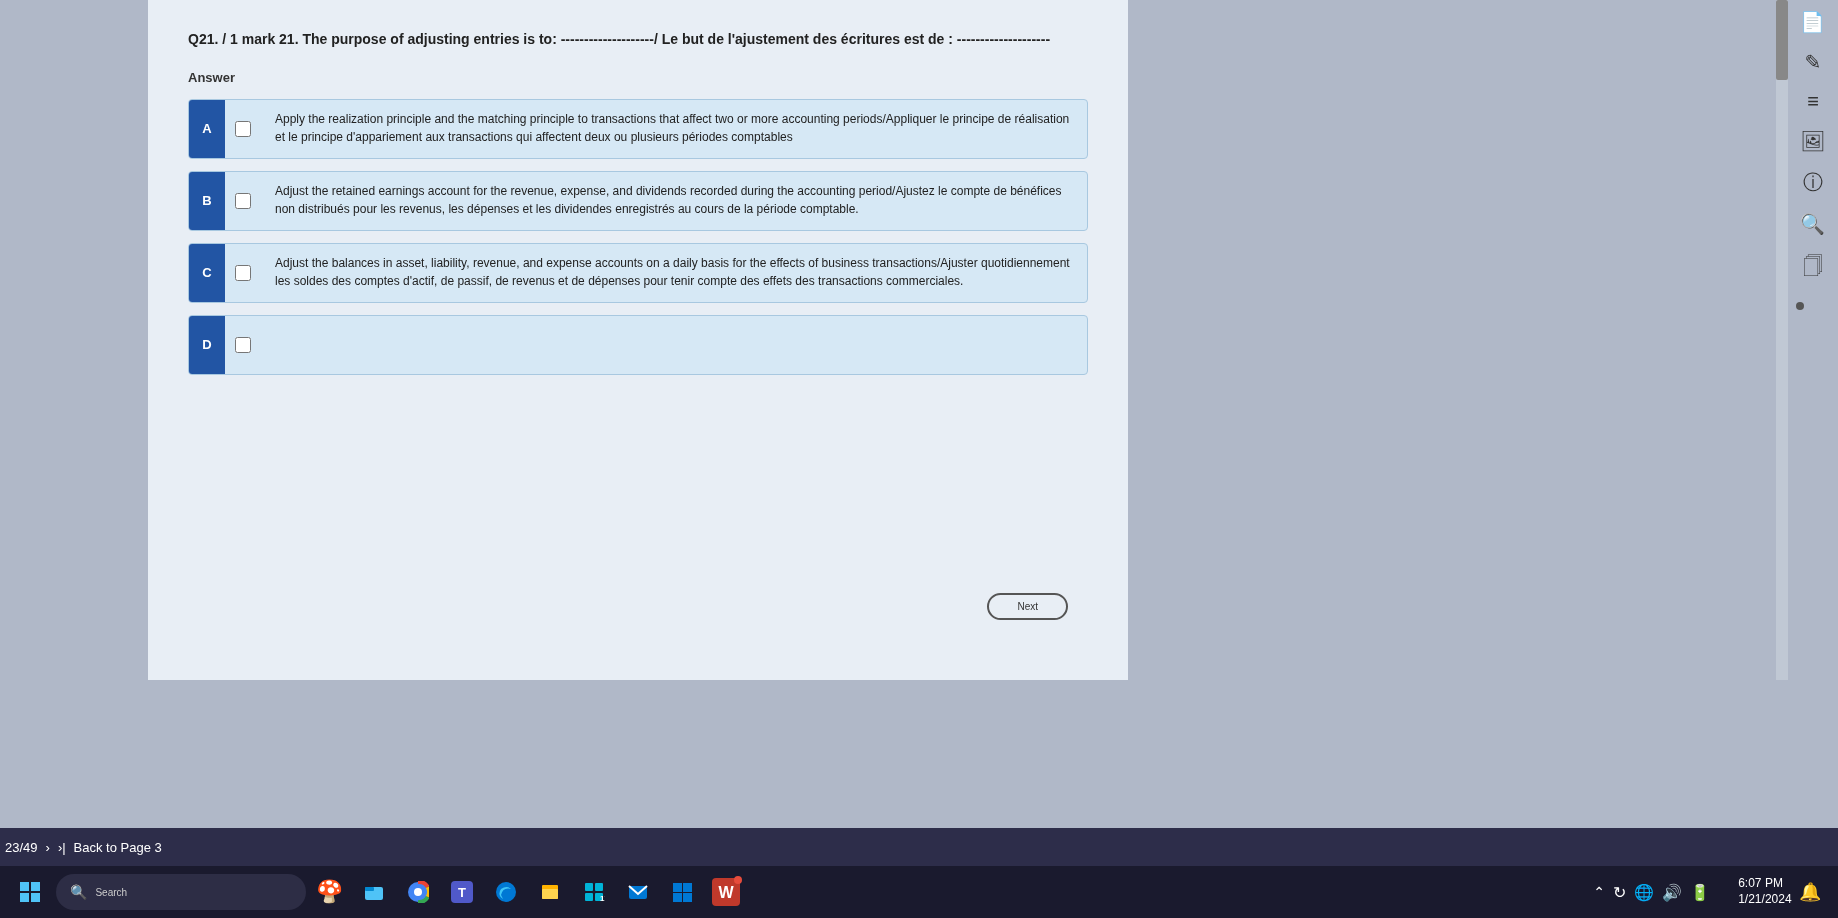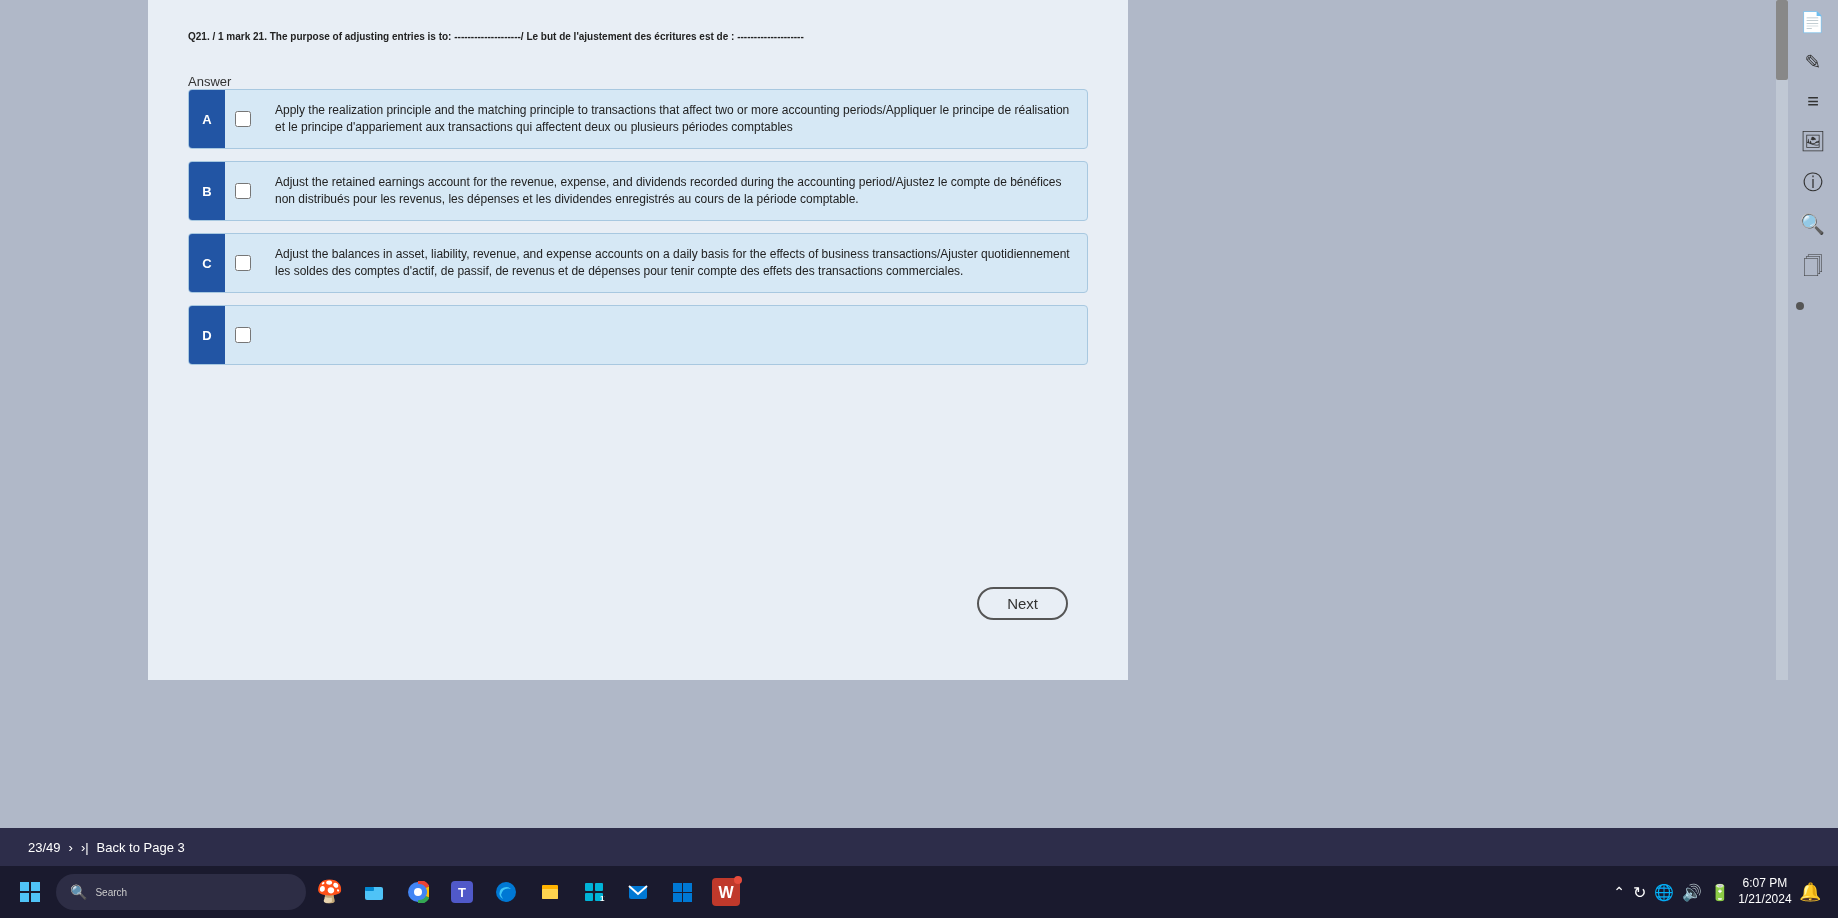--- a/index.html
+++ b/index.html
@@ -17,32 +17,32 @@
       position: absolute;
       left: 148px;
       top: 0;
       width: 980px;
       height: 680px;
       background: #e8eef5;
       padding: 30px 40px;
     }
 
     .question-header {
-      font-size: 10px;
+      font-size: 14px;
       font-weight: bold;
       color: #222;
-      margin-bottom: 30px;
+      margin-bottom: 20px;
       line-height: 1.4;
     }
 
     .answer-label {
       font-size: 13px;
-      font-weight: normal;
+      font-weight: bold;
       color: #333;
-      margin-bottom: 0;
+      margin-bottom: 14px;
     }
 
     .answer-options {
       display: flex;
       flex-direction: column;
       gap: 12px;
     }
 
     .option-row {
       display: flex;
@@ -96,21 +96,21 @@
       position: absolute;
       bottom: 60px;
       right: 60px;
     }
 
     .next-btn {
       background: transparent;
       border: 2px solid #555;
       border-radius: 20px;
       padding: 6px 28px;
-      font-size: 15px;
+      font-size: 10px;
       color: #333;
       cursor: pointer;
       font-weight: 500;
     }
 
     
     .taskbar {
       position: absolute;
       bottom: 0;
       left: 0;
@@ -187,22 +187,23 @@
       margin-left: auto;
       display: flex;
       align-items: center;
       gap: 8px;
       color: white;
       font-size: 12px;
       padding-right: 8px;
     }
 
     .clock {
-      text-align: center;
+      text-align: left;
       line-height: 1.3;
+      margin-left: 20px;
     }
 
     .notification-dot {
       width: 8px;
       height: 8px;
       background: #e74c3c;
       border-radius: 50%;
       position: absolute;
       top: 6px;
       right: 4px;
@@ -230,21 +231,21 @@
     
     .page-nav {
       position: absolute;
       bottom: 52px;
       left: 0;
       width: 1838px;
       height: 38px;
       background: #2d2d4a;
       display: flex;
       align-items: center;
-      padding: 0 28px;
+      padding: 0 5px;
       gap: 8px;
     }
 
     .page-nav-item {
       color: white;
       font-size: 13px;
       cursor: pointer;
     }
 
     

